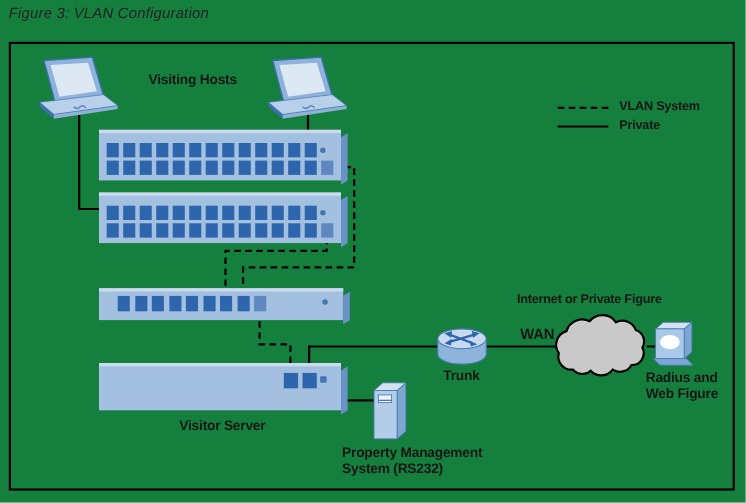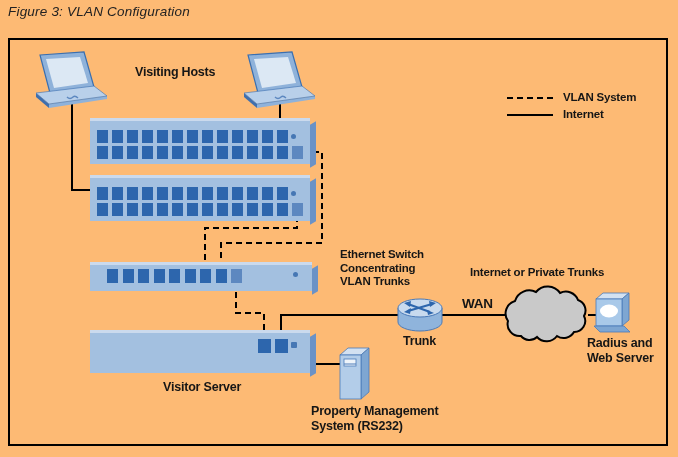--- a/index.html
+++ b/index.html
@@ -1,16 +1,16 @@
 <!DOCTYPE html>
 <html style="--chassis: #a3c0e0; --chassis-highlight: #cbdaed; --chassis-side: #6b92c6; --port: #2d66ad; --port-accent: #5d88c0; --cloud-fill: #c9c9c9; --line: #000000; --text: #161616;"><head>
 <meta charset="utf-8">
 <style>
   html,body{margin:0;padding:0;background:#fff;}
-  #stage{position:relative;width:678px;height:457px;background:#fdba74;overflow:hidden;
+  #stage{position:relative;width:678px;height:457px;background:#15803d;overflow:hidden;
          font-family:"Liberation Sans",sans-serif;color:var(--text,#161616);}
   .title{position:absolute;left:8px;top:4px;font-size:13.5px;font-style:italic;color:#222;
          letter-spacing:.2px;}
   .frame{position:absolute;left:8px;top:38px;width:660px;height:408px;border:2px solid #000;
          box-sizing:border-box;}
   svg.overlay{position:absolute;left:0;top:0;pointer-events:none;}
   .lbl{position:absolute;font-weight:bold;font-size:11.5px;letter-spacing:-0.2px;
        color:var(--text,#161616);white-space:pre-line;line-height:13.5px;}
   .lbl.big{font-size:12.5px;line-height:15px;}
   .lbl.wan{font-size:13.5px;}
@@ -200,26 +200,23 @@
         <div class="port-row">
           <span class="port"></span>
           <span class="port"></span>
         </div>
       </div>
     <div class="led"></div>
   </div>
 
   <div class="lbl big" style="left:135px;top:65px">Visiting Hosts</div>
   <div class="lbl" style="left:563px;top:91px">VLAN System</div>
-  <div class="lbl" style="left:563px;top:108px">Internet</div>
-  <div class="lbl" style="left:340px;top:248px">Ethernet Switch
-Concentrating
-VLAN Trunks</div>
-  <div class="lbl" style="left:470px;top:266px">Internet or Private Trunks</div>
-  <div class="lbl wan" style="left:462px;top:297px">WAN</div>
+  <div class="lbl" style="left:563px;top:108px">Private</div>
+  <div class="lbl" style="left:470px;top:266px">Internet or Private Figure</div>
+  <div class="lbl wan" style="left:473px;top:297px">WAN</div>
   <div class="lbl big" style="left:403px;top:334px">Trunk</div>
   <div class="lbl big" style="left:587px;top:336px">Radius and
-Web Server</div>
+Web Figure</div>
   <div class="lbl big" style="left:163px;top:380px">Visitor Server</div>
   <div class="lbl big" style="left:311px;top:404px">Property Management
 System (RS232)</div>
 
 </div>
 
 </body></html>

